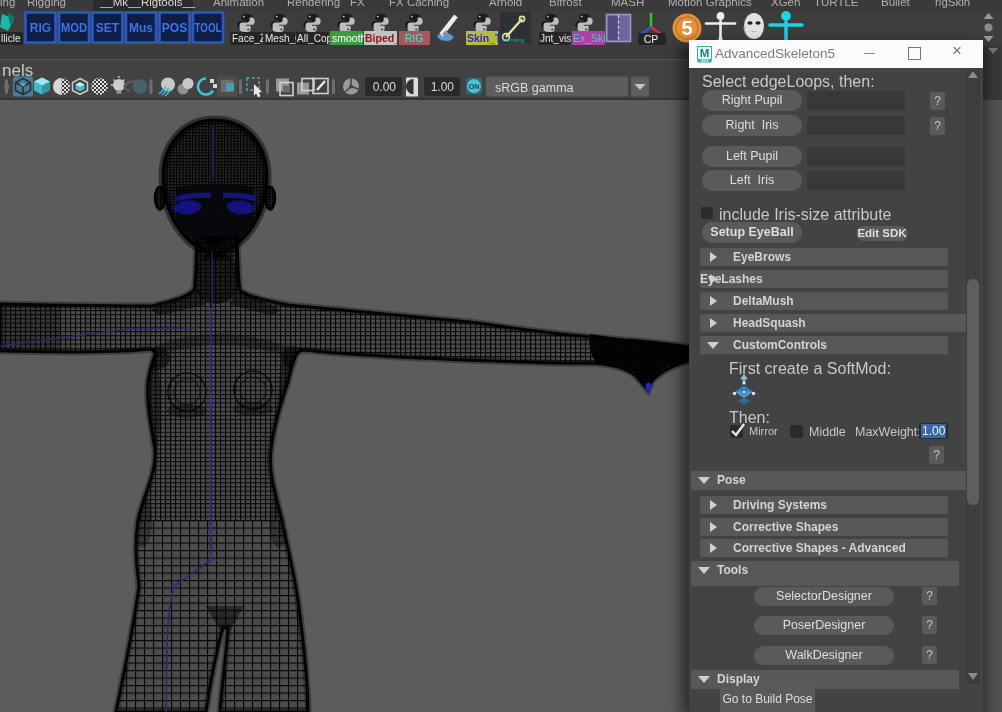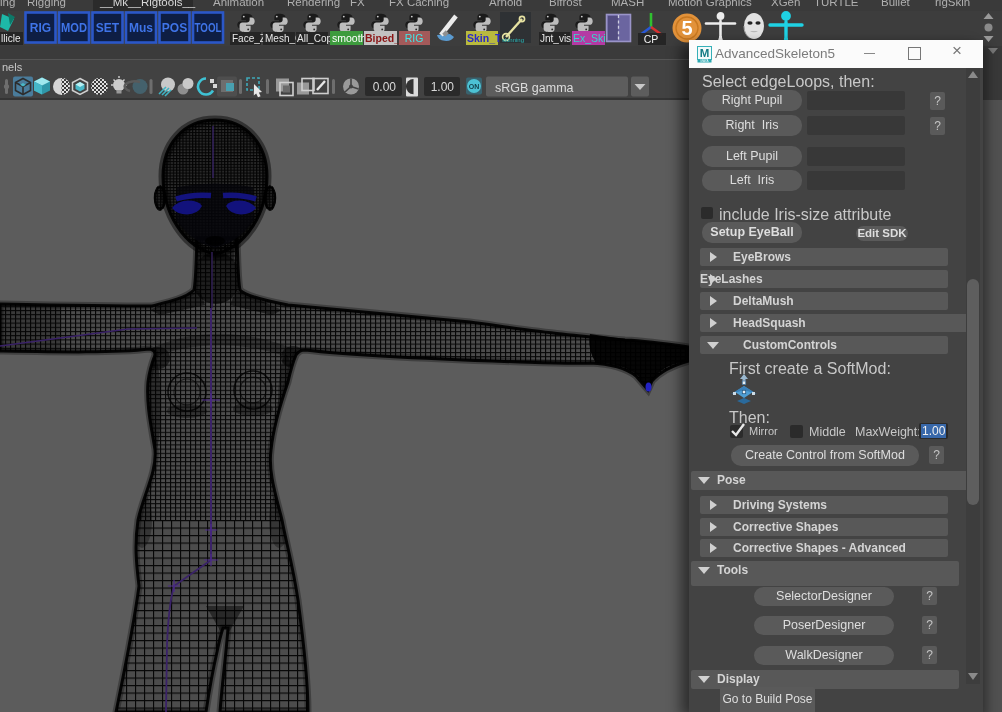--- a/index.html
+++ b/index.html
@@ -131,21 +131,21 @@
       </g>
 <path d="M986,3 l5,-0 l-2.5,-0 z M983.5,8 l10,0 l-5,-6 z" fill="#999"></path>
 <circle cx="988.5" cy="16.5" r="4" fill="#8a8a8a"></circle>
 <path d="M983.5,25 l10,0 l-5,6 z" fill="#999"></path>
 </svg>
 </div>
 
 <div class="abs" style="left:0;top:46px;width:1002px;height:13px;background:#3b3b3b"></div>
 <div class="abs" style="left:0;top:59px;width:1002px;height:1px;background:#555"></div>
 <div class="abs" style="left:0;top:60px;width:1002px;height:40px;background:#424242"></div>
-<div class="lbl" style="left:2px;top:61px;font-size:11px">nels</div>
+<div class="lbl" style="left:2px;top:61px;font-size:17px">nels</div>
 
 <div id="toolbar" class="abs" style="left:0;top:75px;width:690px;height:24px">
 <svg width="690" height="24" font-family="Liberation Sans">
 <defs>
 <pattern id="chk" width="4" height="4" patternUnits="userSpaceOnUse">
           <rect width="4" height="4" fill="#e0e0e0"></rect>
           <rect width="2" height="2" fill="#3a3a3a"></rect>
           <rect x="2" y="2" width="2" height="2" fill="#3a3a3a"></rect>
         </pattern>
 </defs>
@@ -367,21 +367,21 @@
 <div class="btn" style="left:13px;top:102px;width:100px;height:21px;line-height:21px">Left&nbsp;&nbsp;Iris</div>
 <div class="fld" style="left:118px;top:103px;width:98px;height:19px"></div>
 <div class="cb" style="left:12px;top:139px"></div>
 <div class="lbl" style="left:30px;top:138px">include Iris-size attribute</div>
 <div class="btn" style="left:13px;top:154px;width:100px;height:21px;line-height:21px;font-weight:bold">Setup EyeBall</div>
 <div class="btn" style="left:167px;top:158px;width:52px;height:15px;line-height:15px;font-size:11.5px;font-weight:bold;white-space:nowrap">Edit SDK</div>
 <div class="hdr" style="left:11px;top:180px;width:248px"><span class="trir" style="left:10px;top:4px"></span><span style="margin-left:33px">EyeBrows</span></div>
 <div class="hdr" style="left:11px;top:202px;width:248px"><span class="trir" style="left:10px;top:4px"></span><span style="">EyeLashes</span></div>
 <div class="hdr" style="left:11px;top:224px;width:248px"><span class="trir" style="left:10px;top:4px"></span><span style="margin-left:33px">DeltaMush</span></div>
 <div class="hdr" style="left:11px;top:246px;width:268px"><span class="trir" style="left:10px;top:4px"></span><span style="margin-left:33px">HeadSquash</span></div>
-<div class="hdr" style="left:11px;top:268px;width:248px"><span class="trid" style="left:7px;top:6px"></span><span style="margin-left:43px">CustomControls</span></div>
+<div class="hdr" style="left:11px;top:268px;width:248px"><span class="trid" style="left:7px;top:6px"></span><span style="margin-left:33px">CustomControls</span></div>
 <div class="lbl" style="left:40px;top:292px">First create a SoftMod:</div>
 <svg class="abs" style="left:40px;top:305px" width="30" height="32">
 <path d="M15,1 l4,5 h-2.5 v5 h-3 v-5 h-2.5 z" fill="#9ab8d0"></path>
 <rect x="13.3" y="8" width="3.4" height="3.4" fill="#e8eef2" stroke="#4a78a0" stroke-width="0.8"></rect>
 <path d="M15,13 L24,19 L15,25 L6,19 Z" fill="#4e9ed4"></path>
 <path d="M15,13 L28,21 L15,17 Z" fill="#3a80b8"></path>
 <path d="M15,13 L2,21 L15,17 Z" fill="#3a80b8"></path>
 <path d="M15,25 L22,28 L15,31 L8,28 Z" fill="#2a6a9c"></path>
 <rect x="13.3" y="17.3" width="3.4" height="3.4" fill="#e8eef2" stroke="#2a5a80" stroke-width="0.8"></rect>
 <rect x="4" y="19" width="3" height="3" fill="#cddae4"></rect>
@@ -392,21 +392,20 @@
 <svg class="abs" style="left:40px;top:354px" width="17" height="17">
         <path d="M3,9 L7,13 L15,2" stroke="#e8e8e8" stroke-width="2.4" fill="none"></path>
       </svg>
 <div class="lbl" style="left:60px;top:357px;font-size:11px">Mirror</div>
 <div class="cb" style="left:101px;top:357px;width:13px;height:13px"></div>
 <div class="lbl" style="left:120px;top:357px;font-size:12.5px">Middle</div>
 <div class="lbl" style="left:166px;top:357px;font-size:12.5px">MaxWeight:</div>
 <div class="fld" style="left:230px;top:355px;width:29px;height:16px;background:#2b2b2b">
         <span style="position:absolute;left:2px;top:1px;background:#3868aa;color:#f0f0f0;font-size:12px;padding:0 1px">1.00</span>
       </div>
-<div class="btn" style="left:42px;top:377px;width:188px;height:21px;line-height:21px">Create Control from SoftMod</div>
 <div class="q" style="left:240px;top:378px">?</div>
 <div class="hdr" style="left:2px;top:403px;width:280px;height:19px;line-height:19px"><span class="trid" style="left:7px;top:6px"></span><span style="margin-left:26px">Pose</span></div>
 <div class="hdr" style="left:11px;top:428px;width:248px"><span class="trir" style="left:10px;top:4px"></span><span style="margin-left:33px">Driving Systems</span></div>
 <div class="hdr" style="left:11px;top:450px;width:248px"><span class="trir" style="left:10px;top:4px"></span><span style="margin-left:33px">Corrective Shapes</span></div>
 <div class="hdr" style="left:11px;top:471px;width:248px"><span class="trir" style="left:10px;top:4px"></span><span style="margin-left:33px">Corrective Shapes - Advanced</span></div>
 <div class="hdr" style="left:2px;top:493px;width:268px;height:25px;line-height:19px"><span class="trid" style="left:7px;top:6px"></span><span style="margin-left:26px">Tools</span></div>
 <div class="btn" style="left:65px;top:519px;width:140px;height:19px;line-height:19px">SelectorDesigner</div>
 <div class="q" style="left:233px;top:519px">?</div>
 <div class="btn" style="left:65px;top:548px;width:140px;height:19px;line-height:19px">PoserDesigner</div>
 <div class="q" style="left:233px;top:548px">?</div>

